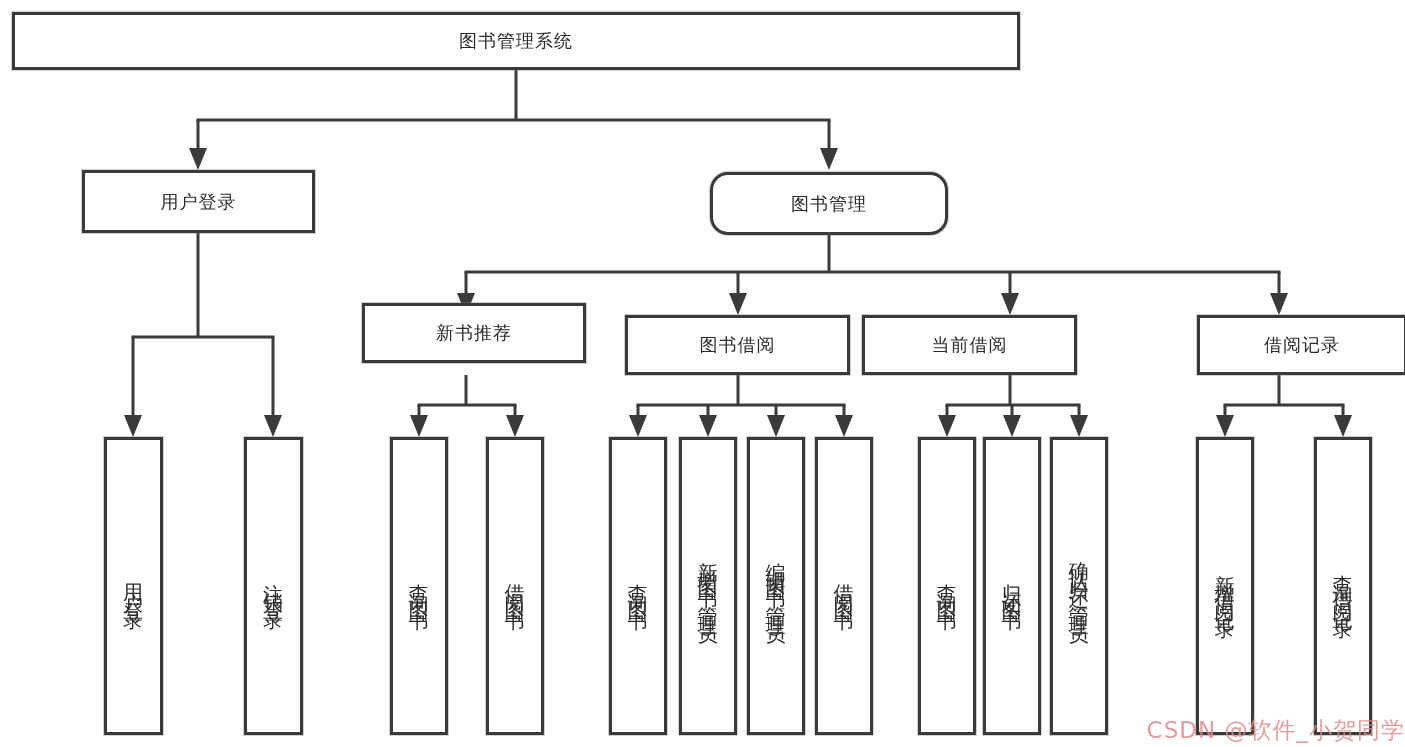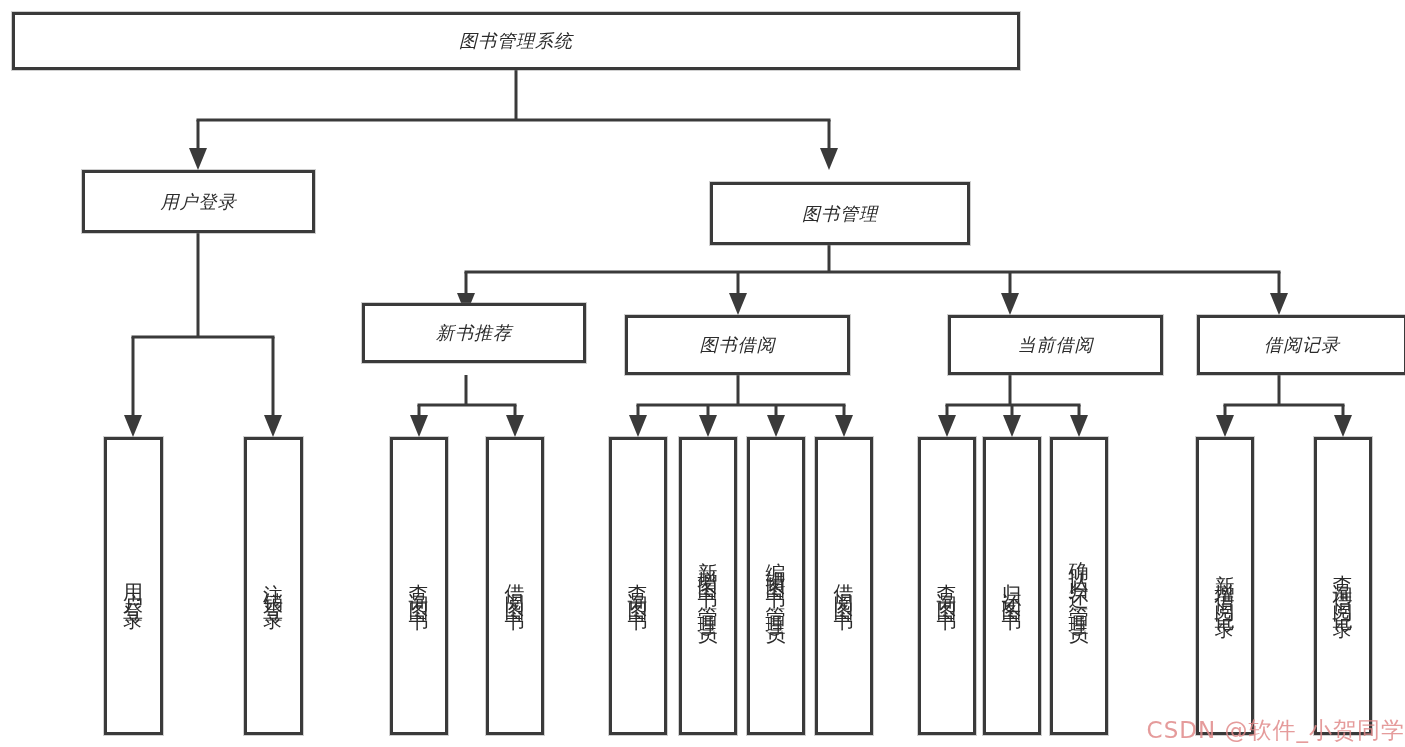--- a/index.html
+++ b/index.html
@@ -30,21 +30,20 @@
     box-shadow: 0 0 0 1px rgba(120,120,120,0.35);
     display: flex;
     align-items: center;
     justify-content: center;
     text-align: center;
   }
   .hbox {
     font-size: 18px;
     letter-spacing: 1px;
     line-height: 1.2;
-    font-style: italic;
   }
   .vbox {
     writing-mode: vertical-rl;
     text-orientation: mixed;
     font-size: 20px;
     letter-spacing: 9px;
     line-height: 1;
     padding: 6px 0;
   }
   .watermark {
@@ -124,25 +123,25 @@
       <path d="M1012 437 L1003 415 L1021 415 Z"></path>
       <path d="M1079 437 L1070 415 L1088 415 Z"></path>
       <path d="M1225 437 L1216 415 L1234 415 Z"></path>
       <path d="M1343 437 L1334 415 L1352 415 Z"></path>
     </g>
   </svg>
 
   <div class="box hbox" style="left:12px; top:12px; width:1008px; height:58px;">图书管理系统</div>
 
   <div class="box hbox" style="left:82px; top:170px; width:233px; height:63px;">用户登录</div>
-  <div class="box hbox" style="left:710px; top:182px; width:260px; height:63px;">图书管理</div>
+  <div class="box hbox" style="left:710px; top:172px; width:238px; height:63px;border-radius:18px;">图书管理</div>
 
   <div class="box hbox" style="left:362px; top:303px; width:224px; height:60px;">新书推荐</div>
   <div class="box hbox" style="left:625px; top:315px; width:225px; height:60px;">图书借阅</div>
-  <div class="box hbox" style="left:948px; top:315px; width:215px; height:60px;">当前借阅</div>
+  <div class="box hbox" style="left:862px; top:315px; width:215px; height:60px;">当前借阅</div>
   <div class="box hbox" style="left:1173px; top:315px; width:210px; height:60px;margin-left:24px;">借阅记录</div>
 
   <div class="box vbox" style="left:104px; top:437px; width:59px; height:298px;">用户登录</div>
   <div class="box vbox" style="left:244px; top:437px; width:59px; height:298px;">注销登录</div>
 
   <div class="box vbox" style="left:390px; top:437px; width:58px; height:298px;">查询图书</div>
   <div class="box vbox" style="left:486px; top:437px; width:58px; height:298px;">借阅图书</div>
 
   <div class="box vbox" style="left:609px; top:437px; width:58px; height:298px;">查询图书</div>
   <div class="box vbox" style="left:679px; top:437px; width:58px; height:298px;">新增图书（管理员）</div>

